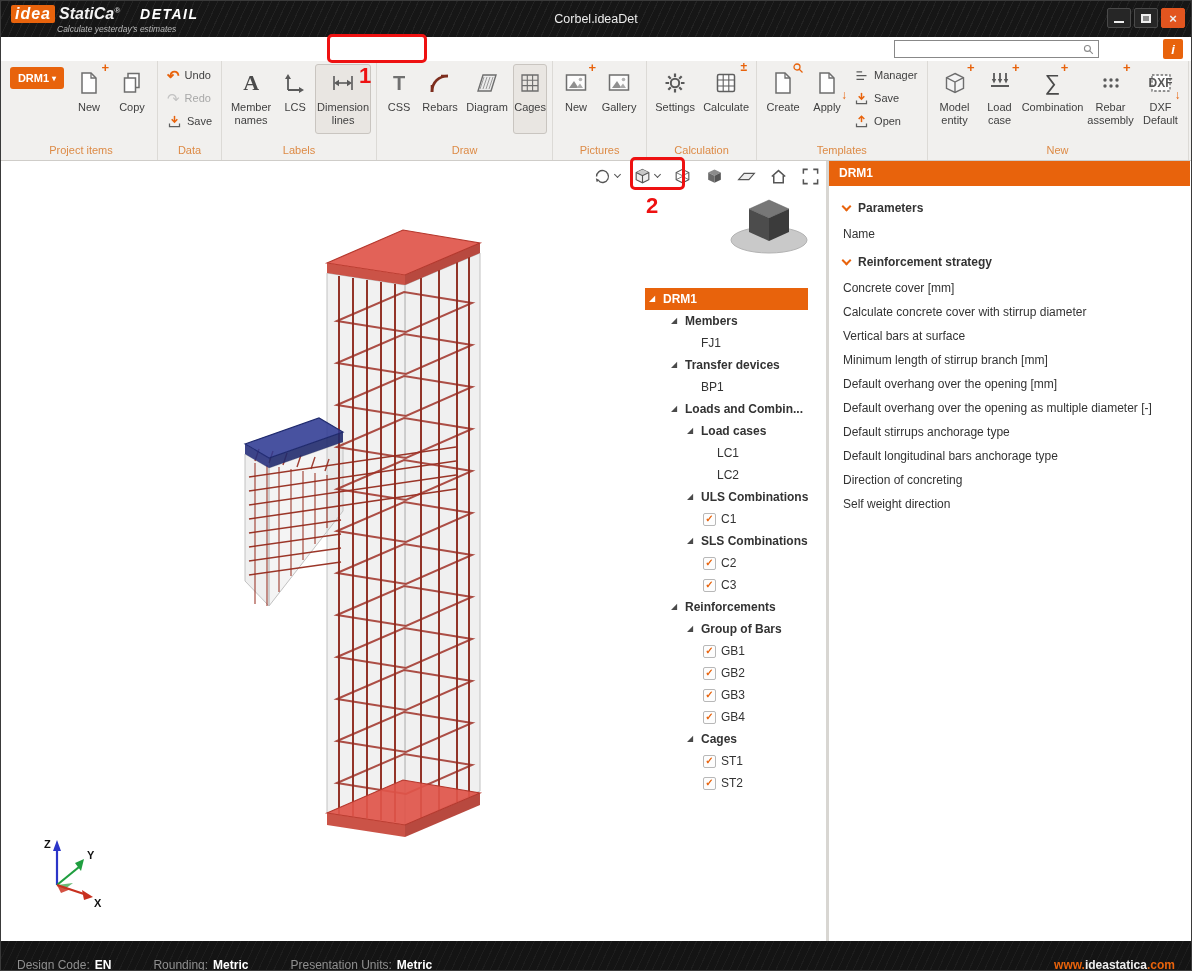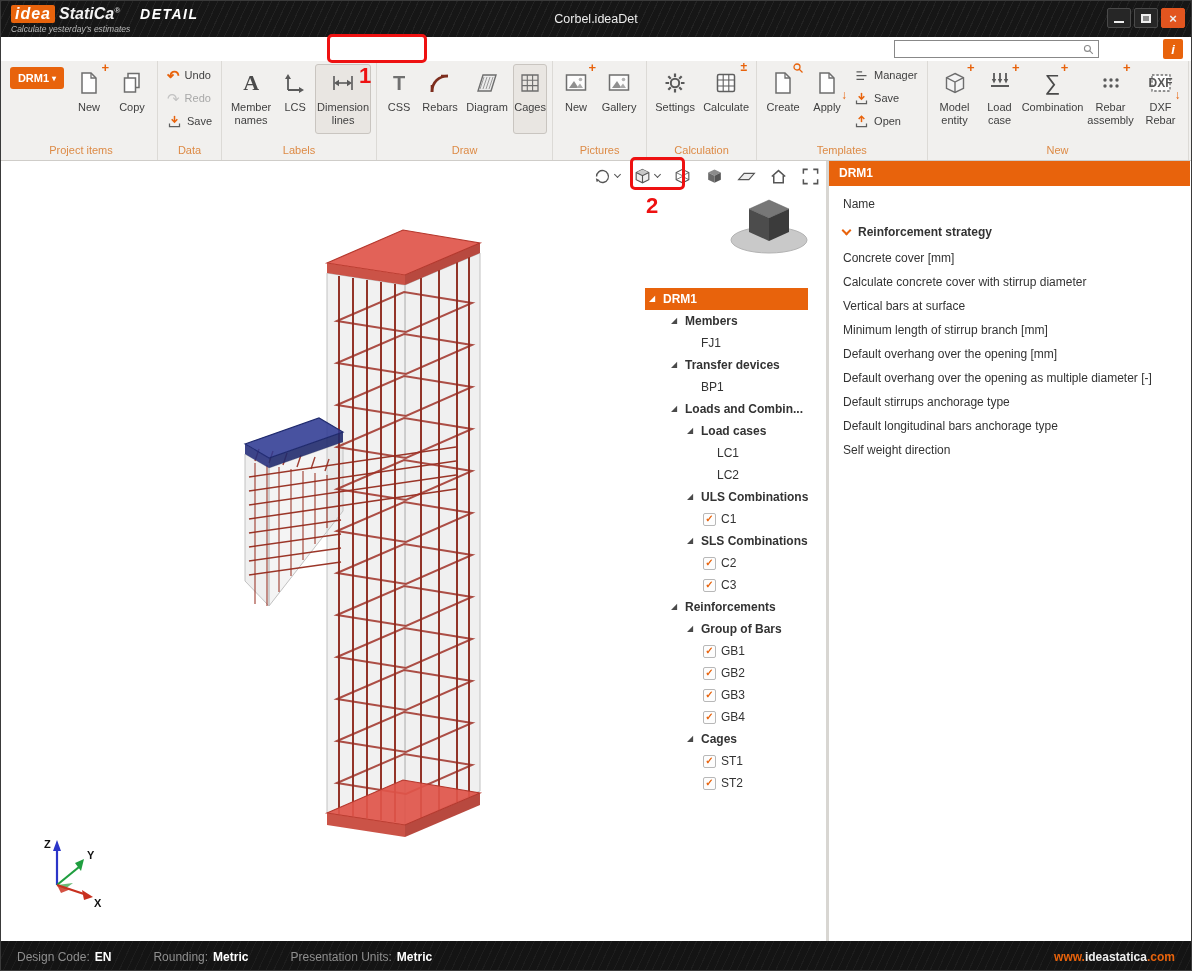--- a/index.html
+++ b/index.html
@@ -10,21 +10,21 @@
   
   .titlebar { position:absolute; left:0; top:0; width:100%; height:36px; background:#161616;
     background-image:repeating-linear-gradient(115deg, rgba(255,255,255,.05) 0 1px, transparent 1px 7px);
     display:flex; align-items:center; }
   .logo-block { margin-left:10px; }
   .logo-line { display:flex; align-items:baseline; gap:4px; }
   .logo-idea { background:#e8630c; color:#fff; font-weight:bold; font-style:italic; font-size:16px; padding:0 4px; border-radius:2px; letter-spacing:1px; }
   .logo-statica { color:#f2f2f2; font-style:italic; font-weight:bold; font-size:16px; }
   .logo-reg { color:#ccc; font-size:8px; vertical-align:super; }
   .logo-detail { color:#fff; font-style:italic; font-weight:bold; font-size:14px; letter-spacing:1.5px; margin-left:16px; }
-  .tagline { color:#b9b9b9; font-size:8.5px; font-style:italic; margin-top:1px; }
+  .tagline { color:#b9b9b9; font-size:8.5px; font-style:italic; margin-top:1px;margin-left:46px; }
   .doc-title { position:absolute; left:50%; top:50%; transform:translate(-50%,-50%); color:#ececec; font-size:12.5px; }
   .win-btns { position:absolute; right:6px; top:7px; display:flex; gap:3px; }
   .wbtn { width:24px; height:20px; display:flex; align-items:center; justify-content:center; background:#262626; border:1px solid #4a4a4a; border-radius:2px; color:#eee; font-size:12px; }
   .wbtn .minbar { width:10px; border-bottom:2px solid #eee; margin-top:8px; }
   .wbtn .maxbox { width:10px; height:9px; border:2px solid #eee; background:#8a8a8a; }
   .wbtn.close { background:#e2551f; border-color:#e2551f; font-weight:bold; font-size:13px; }
 
   
   .tabrow { position:absolute; top:36px; left:0; width:100%; height:24px; background:#161616;
     background-image:repeating-linear-gradient(115deg, rgba(255,255,255,.05) 0 1px, transparent 1px 7px);
@@ -99,21 +99,21 @@
   .props { width:361px; height:780px; background:#fff; display:flex; flex-direction:column; flex:none; }
   .props-header { height:25px; background:#e8630c; color:#fff; font-weight:bold; font-size:12px; line-height:25px; padding-left:10px; flex:none; }
   .props-body { flex:1; padding-top:6px; overflow:hidden; }
   .sec-title { display:flex; align-items:center; gap:8px; padding:9px 0 7px 14px; font-weight:bold; font-size:12px; color:#333; }
   .schev { width:7px; height:7px; border-left:2px solid #e8630c; border-bottom:2px solid #e8630c; transform:rotate(-45deg); margin-top:-3px; flex:none; }
   .prow { height:24px; line-height:24px; padding-left:14px; font-size:12px; color:#333; white-space:nowrap; }
 
   
   .statusbar { position:absolute; left:0; top:940px; width:100%; height:31px; background:#141414;
     background-image:repeating-linear-gradient(115deg, rgba(255,255,255,.04) 0 1px, transparent 1px 7px);
-    display:flex; align-items:center; font-size:12px; padding:0 16px; }
+    display:flex; align-items:flex-end; font-size:12px; padding:0 16px; }
   .sb-item { display:flex; margin-right:42px; }
   .sb-label { color:#8f8f8f; }
   .sb-value { color:#fff; font-weight:bold; margin-left:5px; }
   .website { margin-left:auto; font-size:12px; font-weight:bold; }
   .w-orange { color:#e8630c; }
   .w-white { color:#eee; }
 
   
   .anno { position:absolute; border:3px solid #ee1111; border-radius:5px; z-index:40; pointer-events:none; }
   .anno-num { position:absolute; color:#ee1111; font-weight:bold; font-size:22px; z-index:40; pointer-events:none; }
@@ -526,21 +526,21 @@
           <span class="rlabel">Rebar assembly</span>
         </div>
         <div class="rbtn w44">
           <span class="ric dxf-wrap">
               <svg class="ic24">
                 <use href="#i-dxfbox"></use>
               </svg>
               <span class="dxf-text">DXF</span>
               <span class="dn-badge">↓</span>
             </span>
-          <span class="rlabel">DXF Rebar</span>
+          <span class="rlabel">DXF Default</span>
         </div>
       </div>
       <div class="rg-label">New</div>
     </div>
 
   </div>
 
   <div class="main">
 
     <div class="viewport">
@@ -795,33 +795,38 @@
         <text x="13" y="13">Z</text>
         <text x="56" y="24">Y</text>
         <text x="63" y="72">X</text>
       </svg>
 
     </div>
 
     <div class="props">
       <div class="props-header">DRM1</div>
       <div class="props-body">
+        <div class="sec-title">
+            <span class="schev"></span>
+            <span>Parameters</span>
+          </div>
         <div class="prow">Name</div>
         <div class="sec-title">
             <span class="schev"></span>
             <span>Reinforcement strategy</span>
           </div>
         <div class="prow">Concrete cover [mm]</div>
         <div class="prow">Calculate concrete cover with stirrup diameter</div>
         <div class="prow">Vertical bars at surface</div>
         <div class="prow">Minimum length of stirrup branch [mm]</div>
         <div class="prow">Default overhang over the opening [mm]</div>
         <div class="prow">Default overhang over the opening as multiple diameter [-]</div>
         <div class="prow">Default stirrups anchorage type</div>
         <div class="prow">Default longitudinal bars anchorage type</div>
+        <div class="prow">Direction of concreting</div>
         <div class="prow">Self weight direction</div>
       </div>
     </div>
 
   </div>
 
   <div class="statusbar">
     <div class="sb-item">
         <span class="sb-label">Design Code:</span>
         <span class="sb-value">EN</span>

